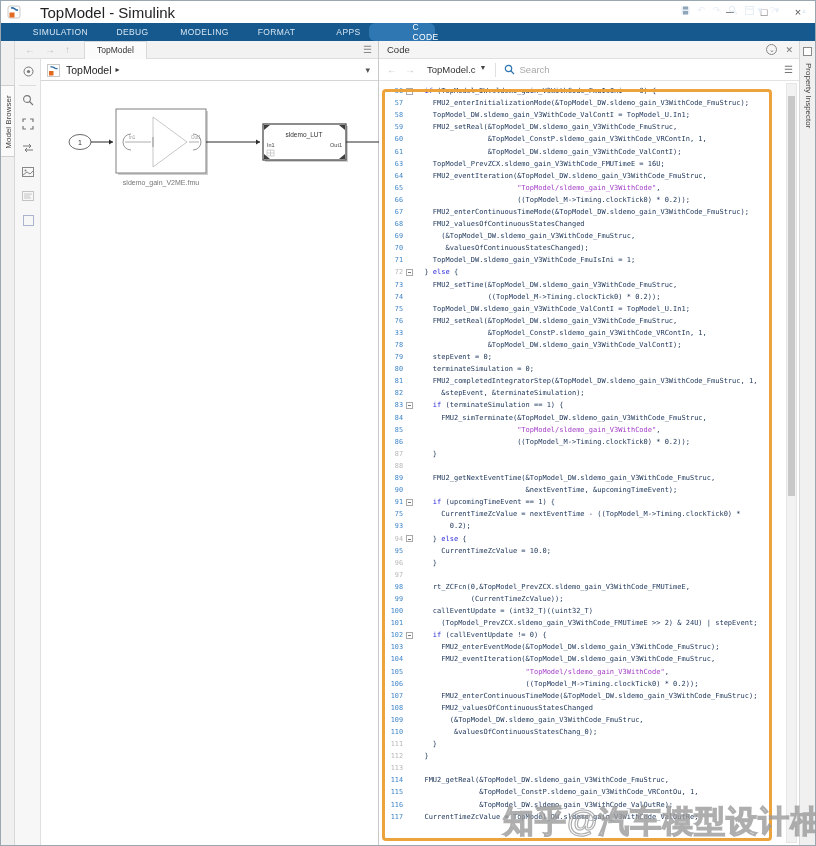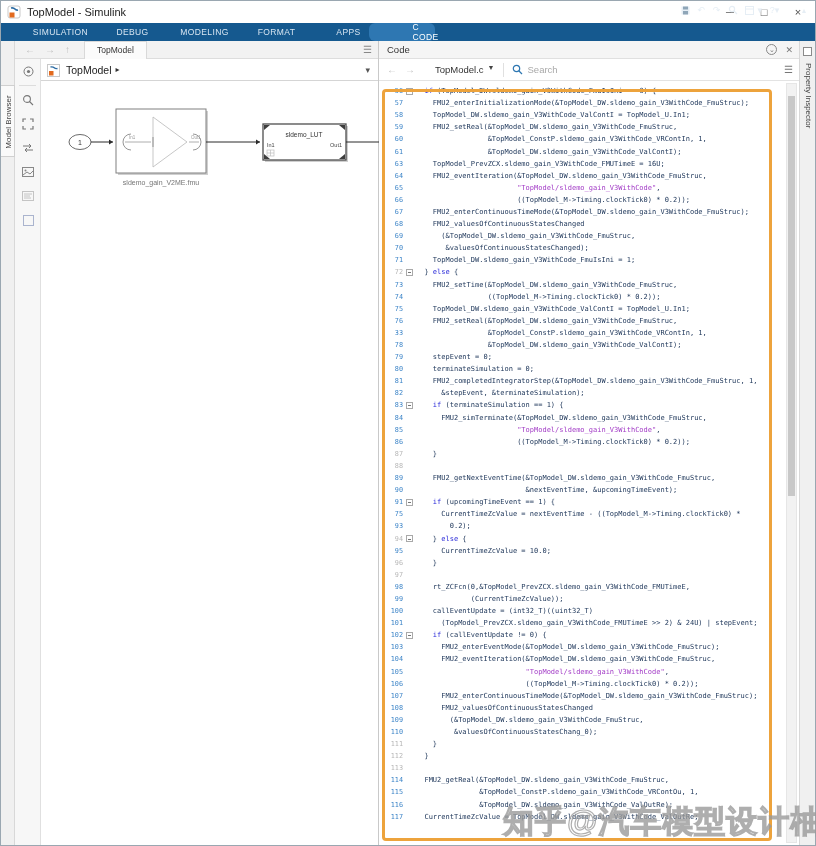--- a/index.html
+++ b/index.html
@@ -3,21 +3,21 @@
 <meta charset="utf-8">
 <style>
   * { margin:0; padding:0; box-sizing:border-box; }
   html,body { width:816px; height:846px; overflow:hidden; }
   body { font-family:"Liberation Sans", sans-serif; background:#fff; position:relative; }
   #win { position:absolute; inset:0; border:1px solid #9aa7b1; }
 
   
   .titlebar { position:absolute; left:0; top:0; right:0; height:22px; background:#fff; display:flex; align-items:center; }
   .sl-logo { width:14px; height:14px; margin-left:6px; position:relative; }
-  .title-text { font-size:11px; color:#222; margin-left:6px; flex:1; }
+  .title-text { font-size:15px; color:#222; margin-left:19px; flex:1; }
   .winbtns { display:flex; height:22px; }
   .wbtn { width:34px; height:22px; display:flex; align-items:center; justify-content:center; font-size:11px; color:#333; }
 
   
   .ribbon { position:absolute; left:0; top:22px; right:0; height:18px; background:#15598F; display:flex; align-items:stretch; }
   .rtab { width:72px; display:flex; align-items:center; justify-content:center; color:#D8E6F2; font-size:8.5px; letter-spacing:.4px;padding-left:47px; }
   .rtab.active { background:#2E77B2; color:#fff; width:66px; margin-left:8px;border-radius:6px; }
   .qat { position:absolute; right:26px; top:2px; height:14px; width:118px; background:rgba(255,255,255,.22); border-radius:8px; display:flex; align-items:center; justify-content:space-around; padding:0 6px; }
   .qicon { color:#E6EEF5; font-size:9px; line-height:1; display:flex; align-items:center; }
   .ribbon-collapse { position:absolute; right:4px; top:2px; width:14px; height:14px; border-radius:50%; background:rgba(255,255,255,.22); color:#E6EEF5; font-size:8px; display:flex; align-items:center; justify-content:center; }
@@ -50,21 +50,21 @@
   .canvas { position:absolute; left:26px; top:40px; right:0; bottom:0; background:#fff; }
 
   
   .codepanel { position:absolute; left:378px; top:40px; width:422px; bottom:0; background:#fff; }
   .code-header { position:absolute; left:0; top:0; right:0; height:18px; background:#F5F5F5; border-bottom:1px solid #E0E0E0; display:flex; align-items:center; }
   .code-header .htitle { font-size:9.5px; color:#333; margin-left:8px; flex:1; }
   .hico { color:#777; font-size:9px; margin-right:8px; }
   .circ { width:11px; height:11px; border:1px solid #888; border-radius:50%; display:flex; align-items:center; justify-content:center; font-size:7px; }
   .code-toolbar { position:absolute; left:0; top:18px; right:0; height:22px; background:#fff; border-bottom:1px solid #E3E3E3; display:flex; align-items:center; }
   .tbarrow { color:#C4C4C4; font-size:10px; margin-left:8px; }
-  .file-dd { display:flex; align-items:flex-start; margin-left:20px; font-size:9.5px; color:#333; }
+  .file-dd { display:flex; align-items:flex-start; margin-left:12px; font-size:9.5px; color:#333; }
   .file-dd .dd { font-size:7px; color:#444; margin-left:4px; }
   .tb-sep { width:1px; height:14px; background:#E0E0E0; margin:0 8px; }
   .search-wrap { display:flex; align-items:center; flex:1; }
   .search-input { border:none; outline:none; font-size:9.5px; color:#333; margin-left:5px; width:120px; font-family:"Liberation Sans",sans-serif; }
   .search-input::placeholder { color:#A9A9A9; }
   .code-toolbar .burger { margin-right:8px; color:#777; font-size:10px; }
 
   .code-area { position:absolute; left:0; top:40px; right:0; bottom:0; overflow:hidden; background:#fff; }
   .code-lines { position:absolute; left:0; top:4px; right:24px; font-family:"DejaVu Sans Mono","Liberation Mono",monospace; }
   .crow { display:flex; height:12.1px; align-items:center; }

